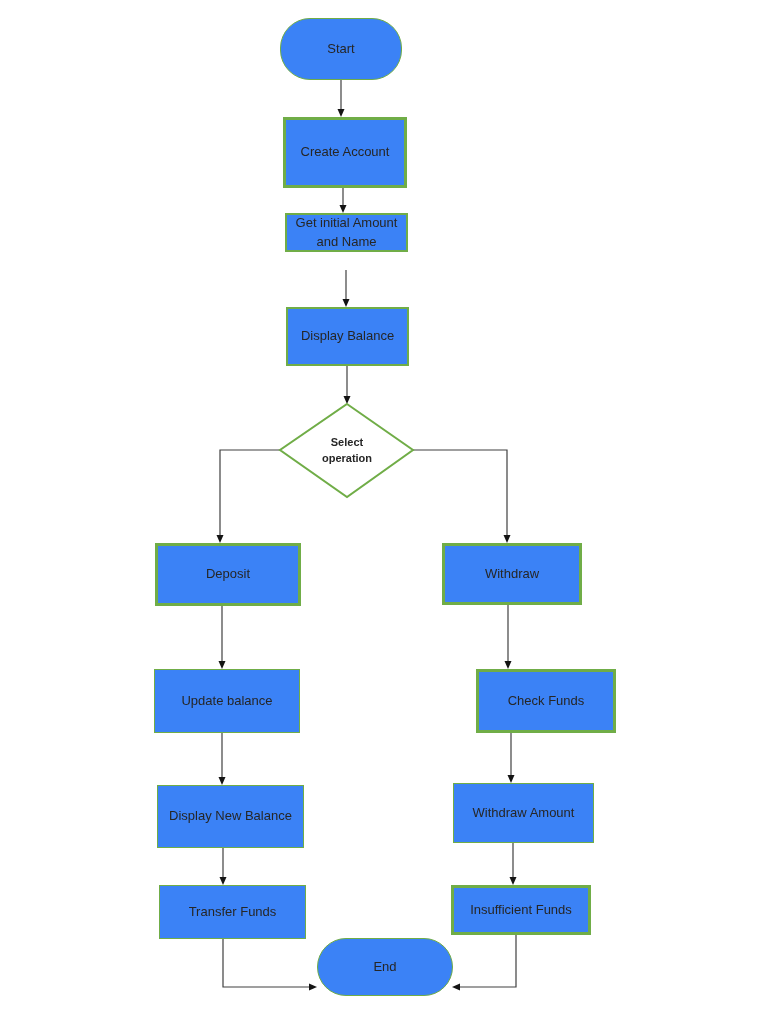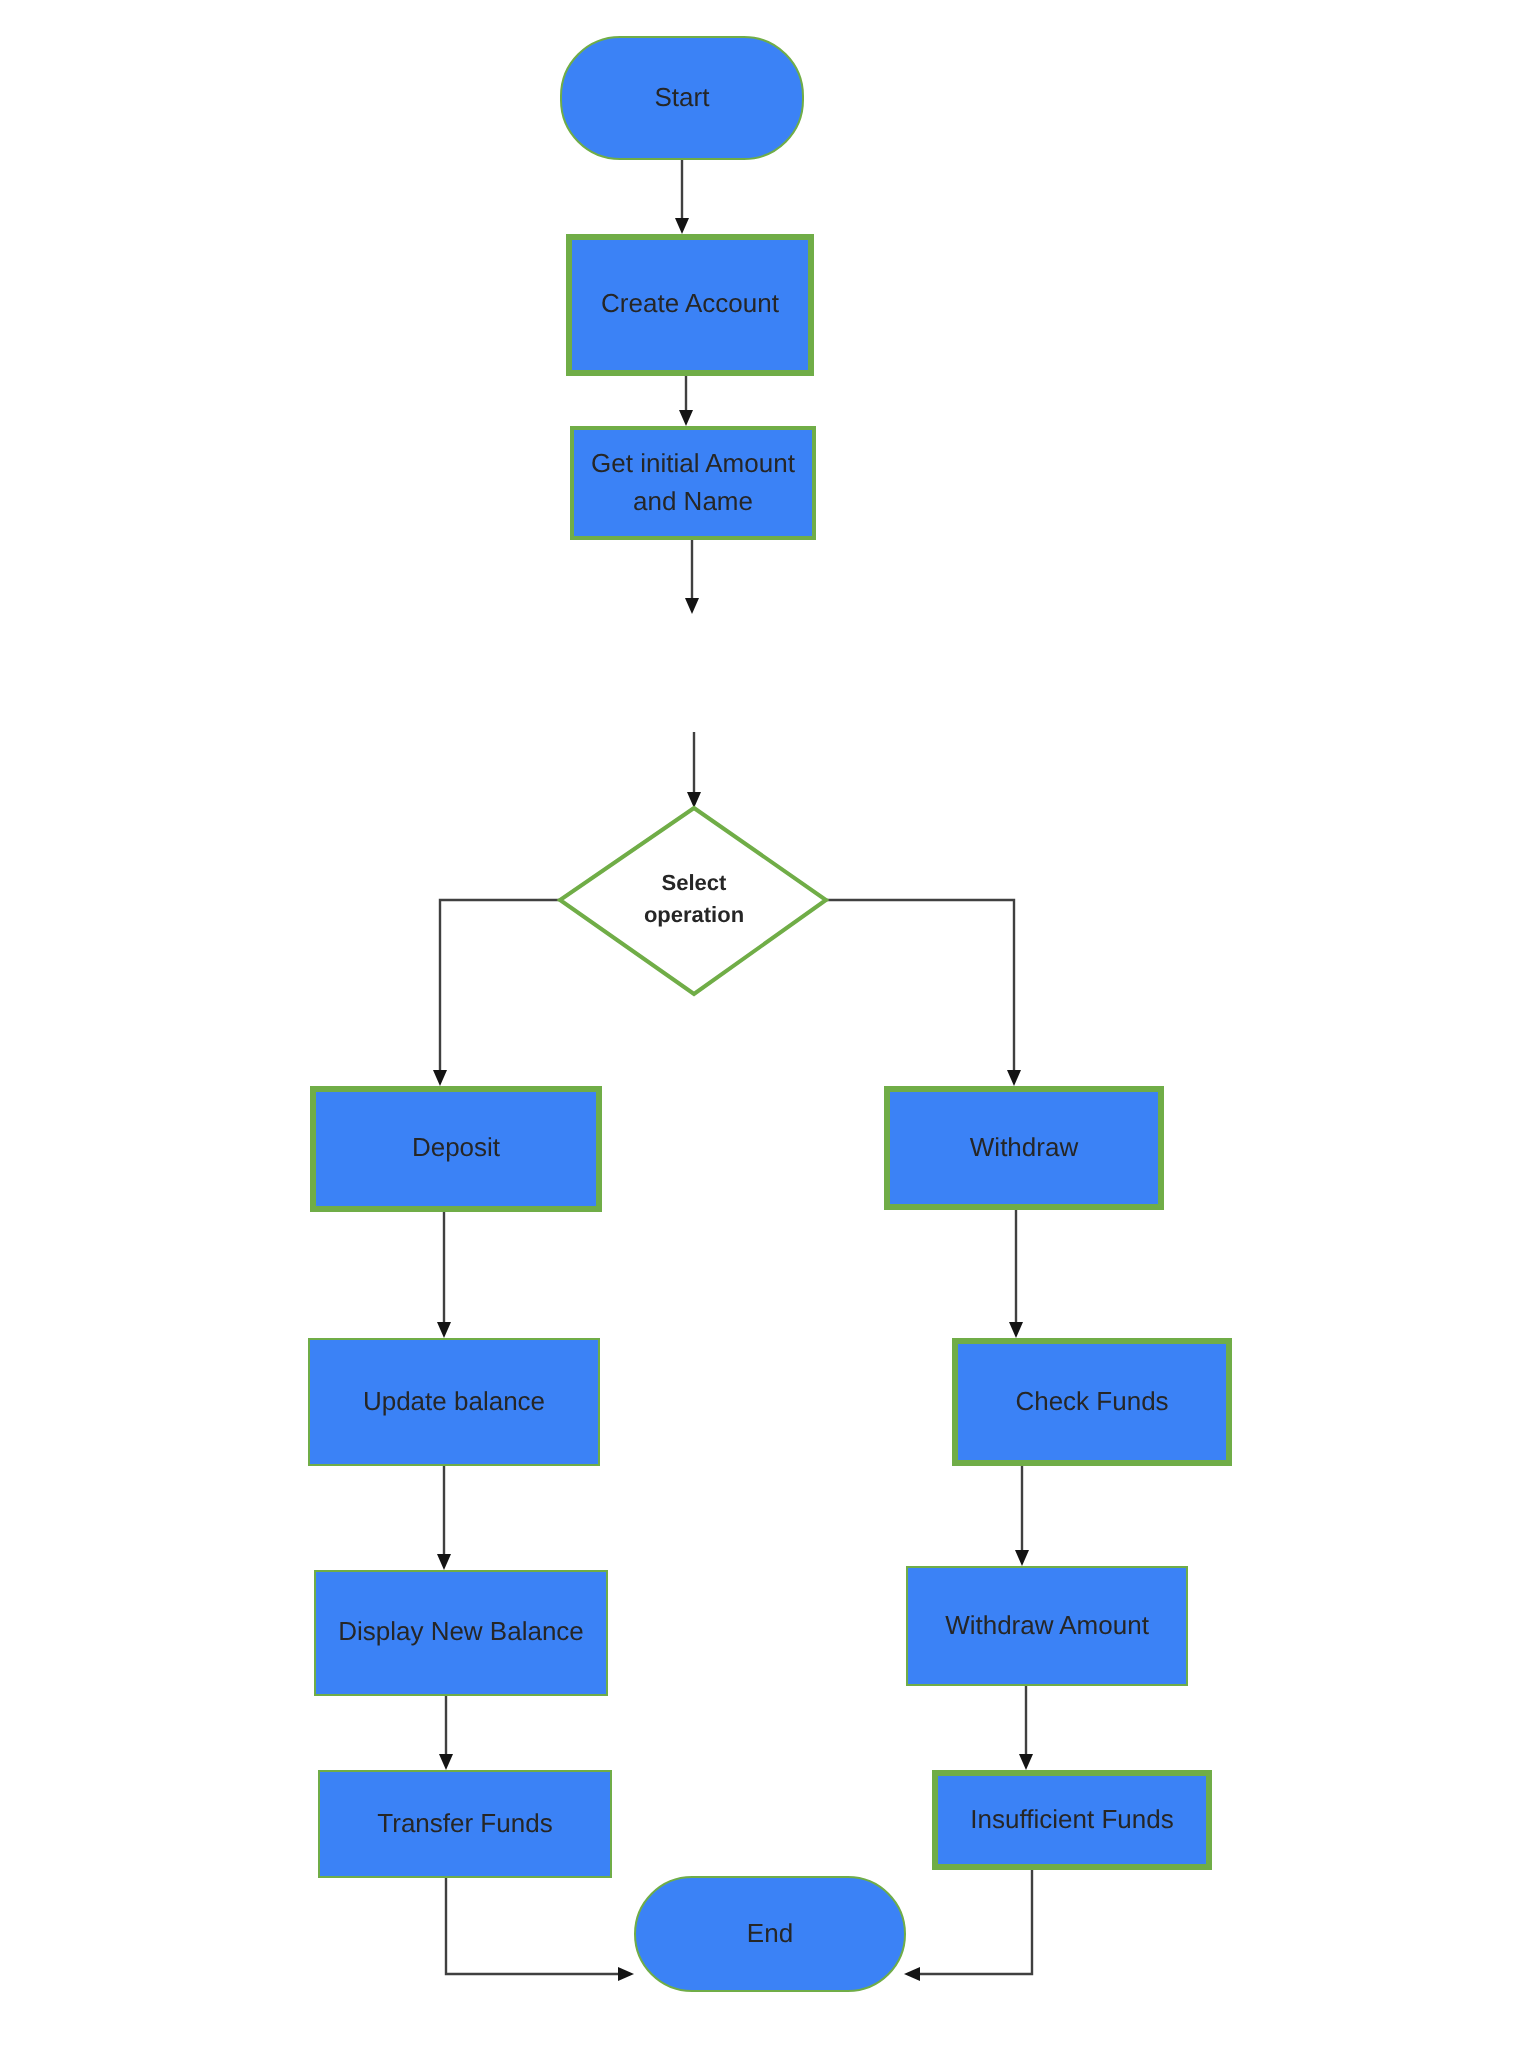--- a/index.html
+++ b/index.html
@@ -32,30 +32,30 @@
   .b-thick { border-width:3px; }
   .b-thin { border-width:1.5px; }
   .diamond-label {
     position:absolute; left:312px; top:434px; width:70px; height:34px;
     display:flex; align-items:center; justify-content:center;
     text-align:center; font-size:11px; font-weight:600; line-height:1.45; color:var(--text);
   }
   
   .n-start              { left:280px; top:18px;  width:122px; height:62px; }
   .n-create-account     { left:283px; top:117px; width:124px; height:71px; }
-  .n-get-initial        { left:285px; top:213px; width:123px; height:57px; }
+  .n-get-initial        { left:285px; top:213px; width:123px; height:39px; }
   .n-display-balance    { left:286px; top:307px; width:123px; height:59px; }
   .n-deposit            { left:155px; top:543px; width:146px; height:63px; }
   .n-update-balance     { left:154px; top:669px; width:146px; height:64px; }
   .n-display-new-balance{ left:157px; top:785px; width:147px; height:63px; }
   .n-transfer-funds     { left:159px; top:885px; width:147px; height:54px; }
   .n-withdraw           { left:442px; top:543px; width:140px; height:62px; }
   .n-check-funds        { left:476px; top:669px; width:140px; height:64px; }
   .n-withdraw-amount    { left:453px; top:783px; width:141px; height:60px; }
-  .n-insufficient-funds { left:451px; top:885px; width:140px; height:50px;margin-left:15px; }
+  .n-insufficient-funds { left:451px; top:885px; width:140px; height:50px; }
   .n-end                { left:317px; top:938px; width:136px; height:58px; }
 </style>
 </head>
 <body>
 
 <div class="canvas">
 
   <svg class="edges" viewBox="0 0 768 1024" xmlns="http://www.w3.org/2000/svg">
 
     <line class="edge" x1="341" y1="80" x2="341" y2="111"></line>
@@ -102,20 +102,21 @@
 
     <polygon class="diamond-shape" points="347,404 413,450 347,497 280,450"></polygon>
   </svg>
 
   <div class="node terminator n-start">Start</div>
 
   <div class="node b-thick n-create-account">Create Account</div>
 
   <div class="node n-get-initial">Get initial Amount and Name</div>
 
+  <div class="node n-display-balance">Display Balance</div>
 
   <div class="diamond-label">Select operation</div>
 
   <div class="node b-thick n-deposit">Deposit</div>
 
   <div class="node b-thin n-update-balance">Update balance</div>
 
   <div class="node b-thin n-display-new-balance">Display New Balance</div>
 
   <div class="node b-thin n-transfer-funds">Transfer Funds</div>

